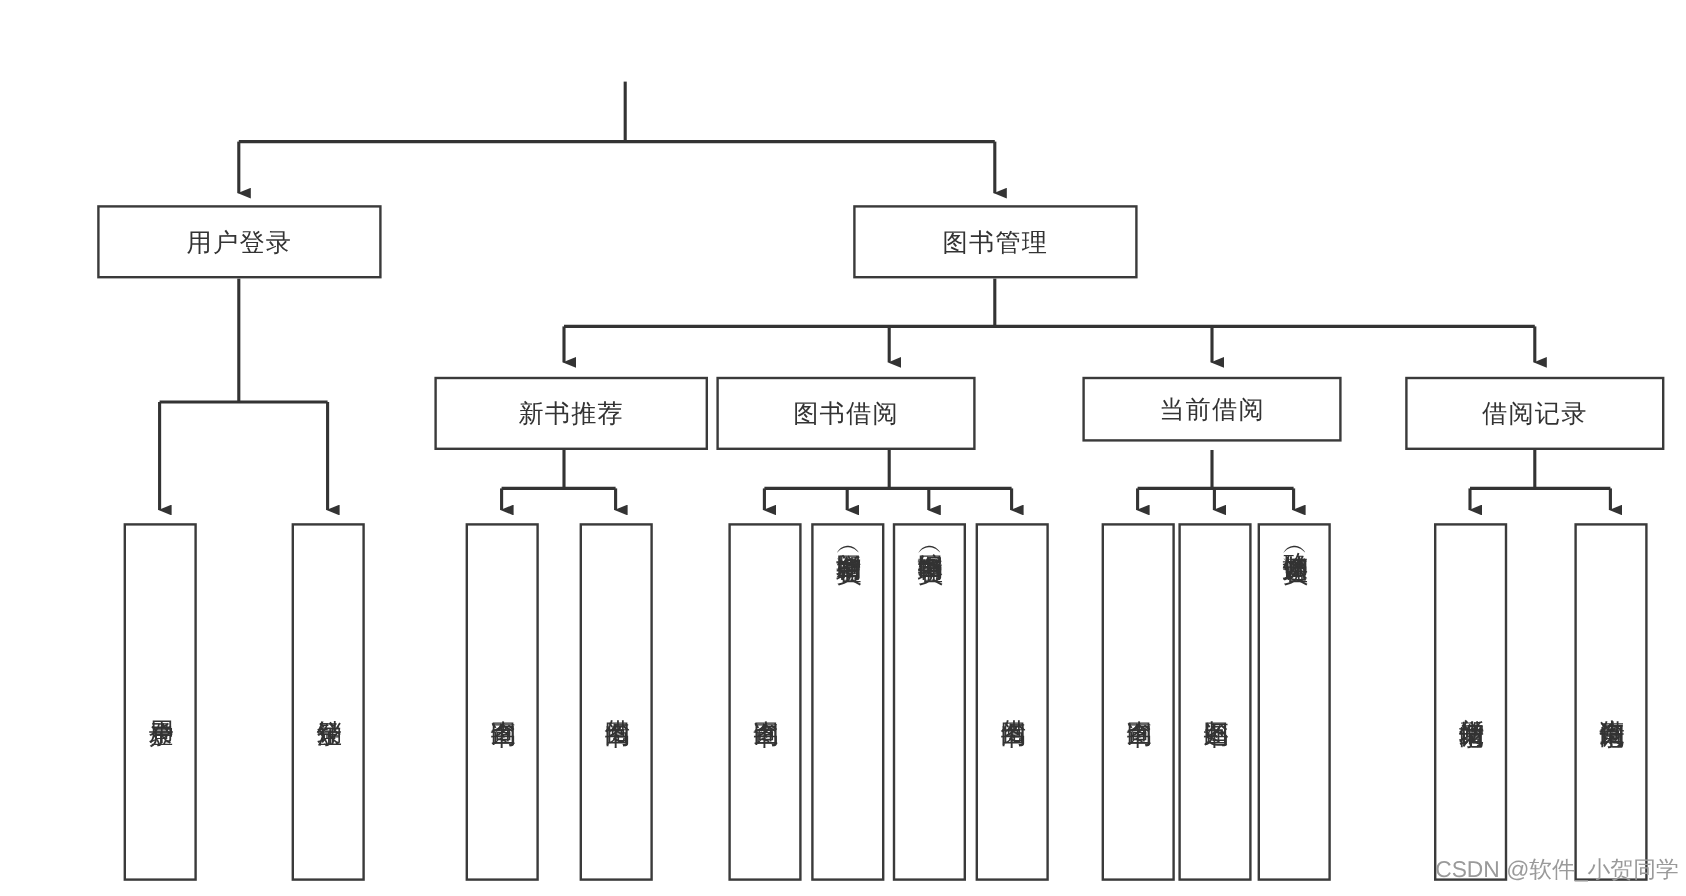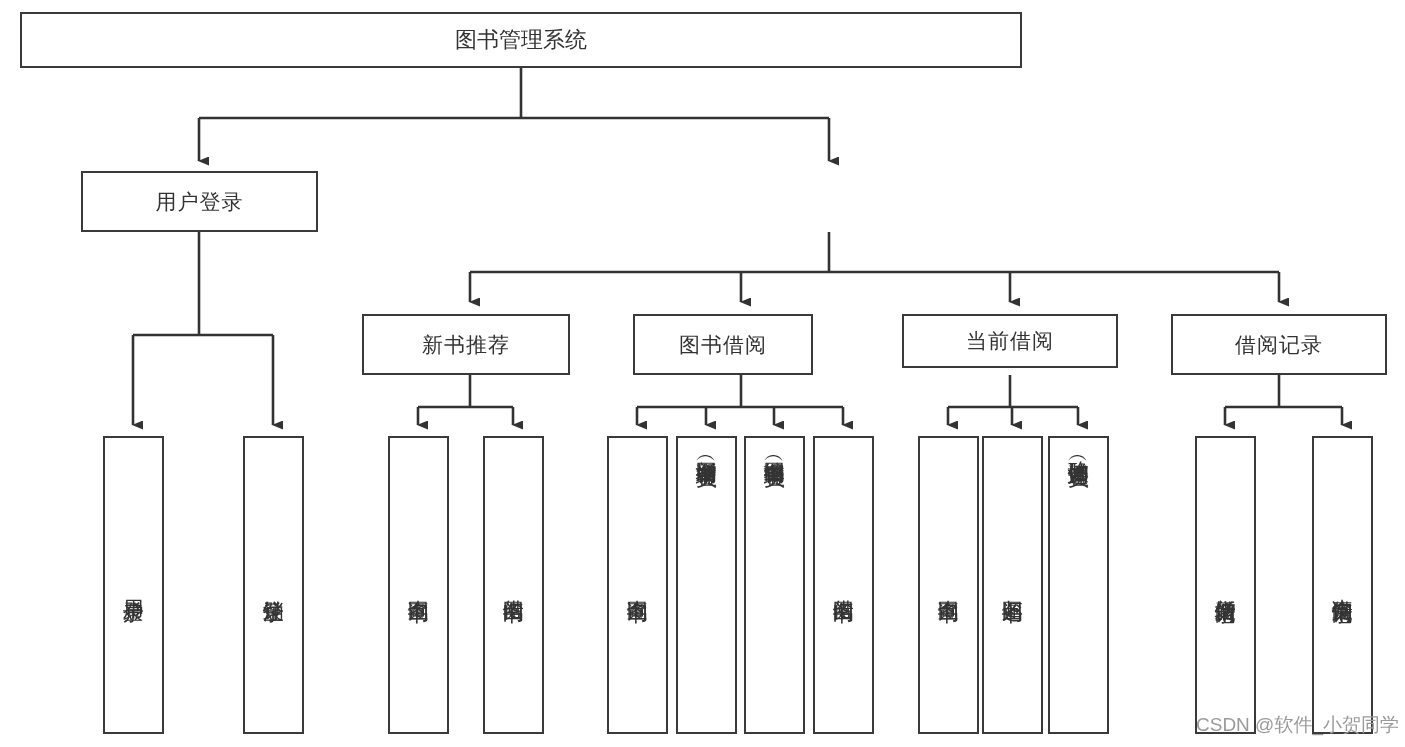--- a/index.html
+++ b/index.html
@@ -72,32 +72,32 @@
       <path d="M1012,407 L1012,425" marker-end="url(#arw)"></path>
       <path d="M1078,407 L1078,425" marker-end="url(#arw)"></path>
 
       <path d="M1279,375 L1279,407"></path>
       <path d="M1225,407 L1342,407"></path>
       <path d="M1225,407 L1225,425" marker-end="url(#arw)"></path>
       <path d="M1342,407 L1342,425" marker-end="url(#arw)"></path>
     </g>
   </svg>
 
-  <div class="node root" style="left:20px;top:12px;width:1002px;height:56px;">
-    <span>图书管理系统</span>
-  </div>
 
   <div class="node h" style="left:81px;top:171px;width:237px;height:61px;">
     <span>用户登录</span>
   </div>
+  <div class="node h" style="left:711px;top:171px;width:237px;height:61px;">
+    <span>图书管理</span>
+  </div>
 
-  <div class="node h" style="left:362px;top:314px;width:208px;height:61px;">
+  <div class="node h" style="left:362px;top:314px;width:228px;height:61px;">
     <span>新书推荐</span>
   </div>
-  <div class="node h" style="left:633px;top:314px;width:180px;height:61px;">
+  <div class="node h" style="left:597px;top:314px;width:216px;height:61px;">
     <span>图书借阅</span>
   </div>
   <div class="node h" style="left:902px;top:314px;width:216px;height:54px;">
     <span>当前借阅</span>
   </div>
   <div class="node h" style="left:1171px;top:314px;width:216px;height:61px;text-align:right;">
     <span>借阅记录</span>
   </div>
 
   <div class="leafbox mid" style="left:103px;top:436px;width:61px;height:298px;">

